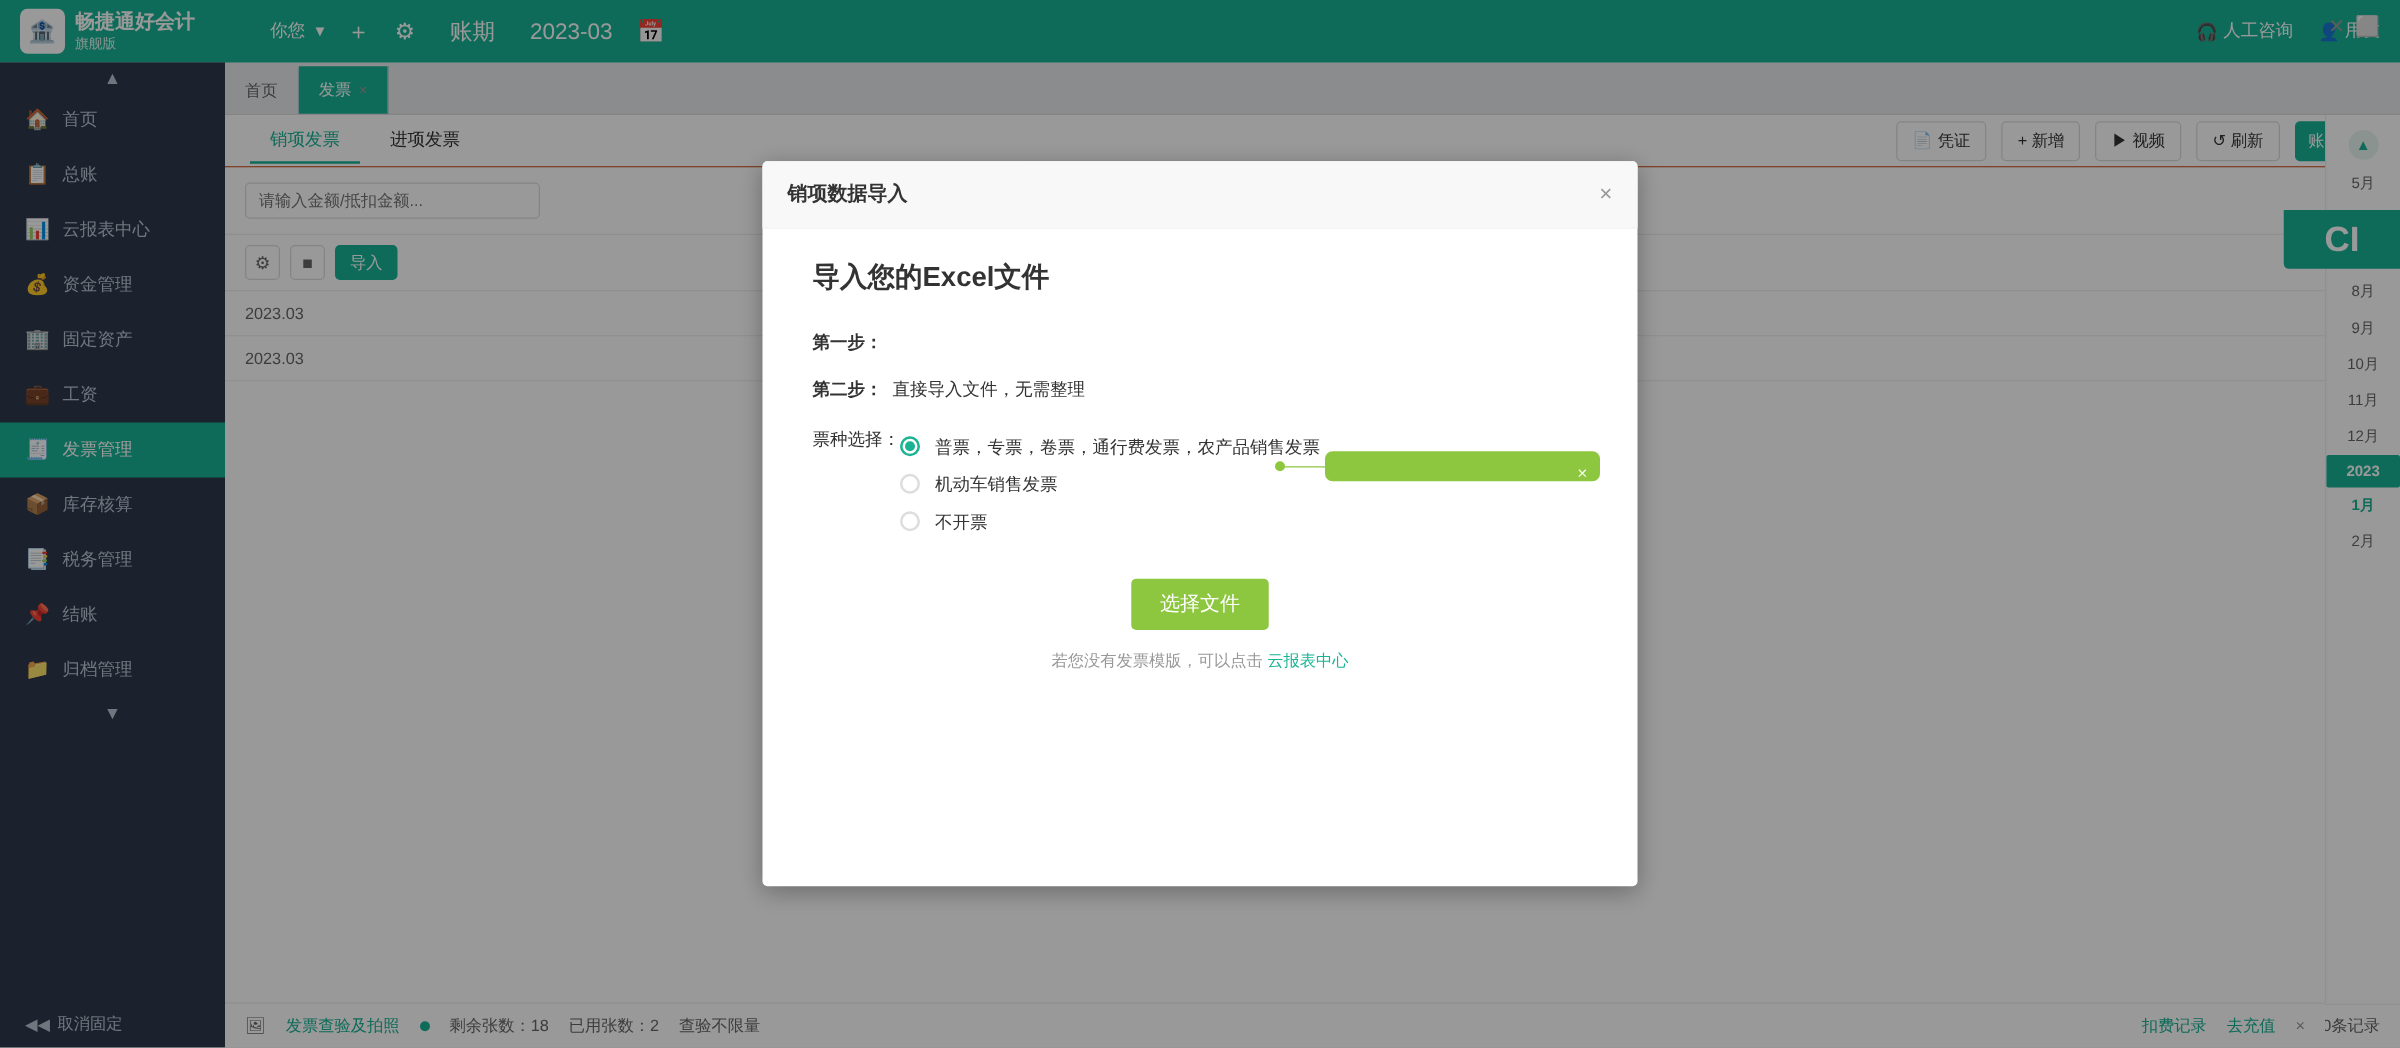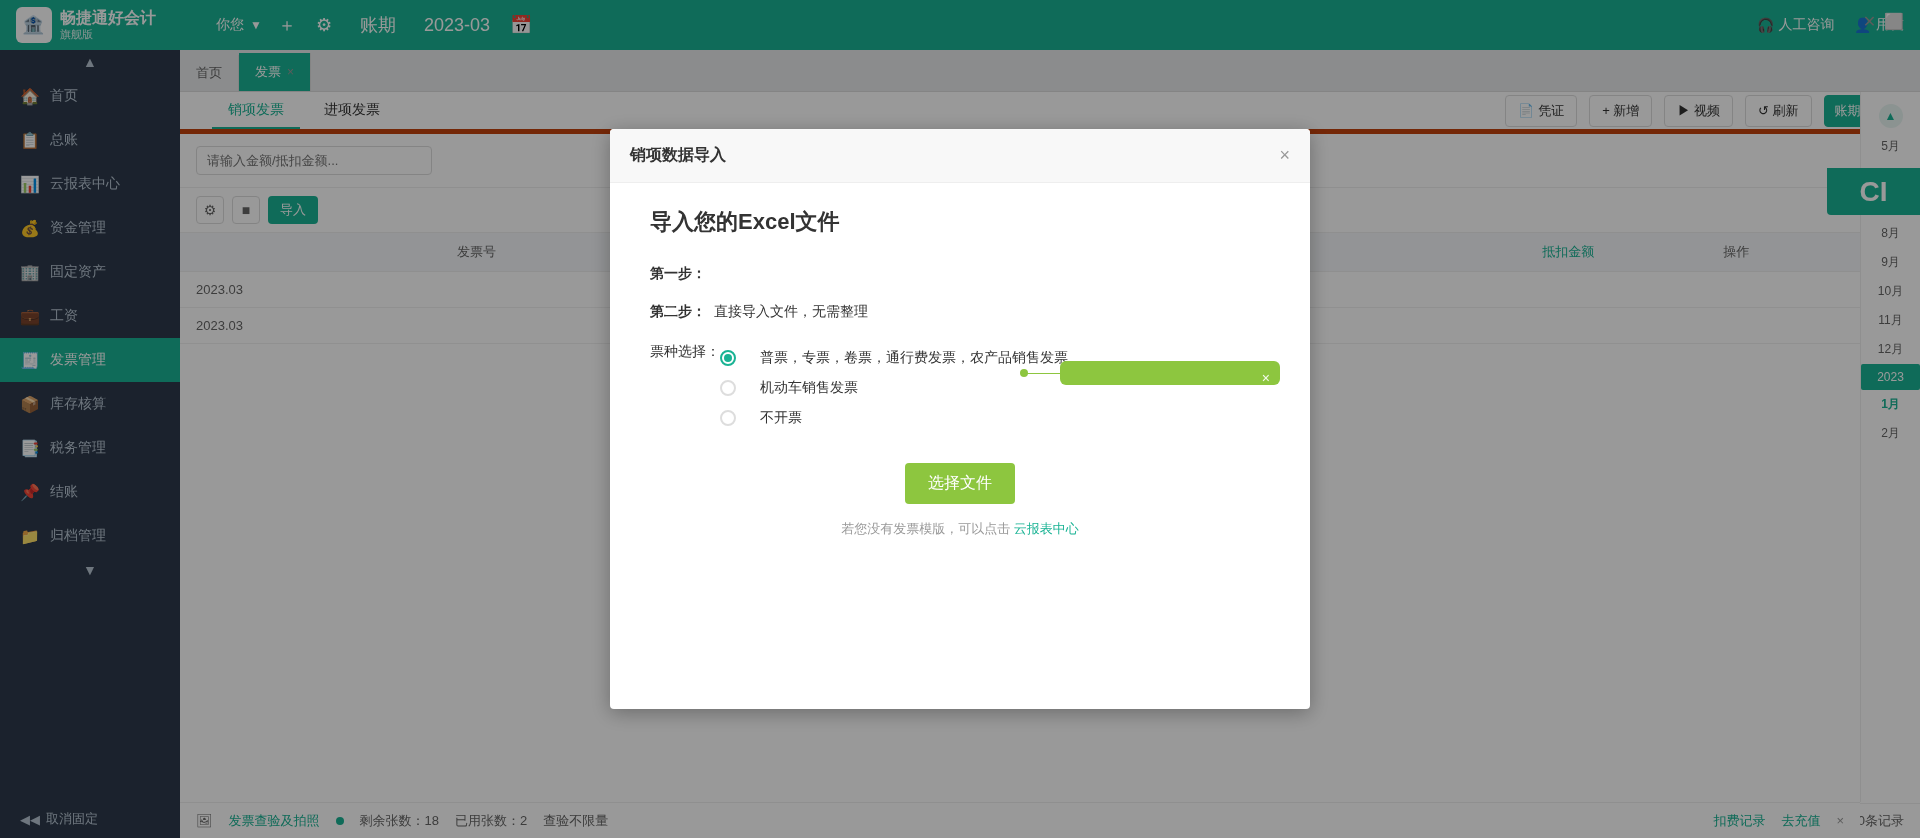--- a/index.html
+++ b/index.html
@@ -110,23 +110,23 @@
     }
     .tab-close { font-size: 12px; color: #999; cursor: pointer; }
 
     
     .page-area { flex: 1; background: white; display: flex; flex-direction: column; position: relative; }
 
     
     .invoice-toolbar {
       height: 42px;
       background: white;
-      border-bottom: 5px solid #c2410c;
+      border-bottom: 1px solid #c2410c;
       display: flex; align-items: center;
-      padding: 0 32px;
+      padding: 0 20px;
       gap: 8px;
     }
     .invoice-tab {
       padding: 8px 16px;
       font-size: 14px;
       cursor: pointer;
       color: #333;
       border-bottom: 2px solid transparent;
     }
     .invoice-tab.active { color: #1ab394; border-bottom: 2px solid #1ab394; }
@@ -199,21 +199,21 @@
     }
     .month-item {
       padding: 6px 0;
       font-size: 12px;
       color: #666;
       cursor: pointer;
       width: 100%;
       text-align: center;
     }
     .month-item.active { color: #1ab394; font-weight: bold; }
-    .month-item.highlight { background: #1ab394; color: white; border-radius: 2px; }
+    .month-item.highlight { background: #1ab394; color: white; border-radius: 2px; font-weight: bold; }
     .right-scroll-up, .right-scroll-down {
       width: 24px; height: 24px;
       background: #e8f5f2;
       border-radius: 50%;
       display: flex; align-items: center; justify-content: center;
       cursor: pointer; font-size: 12px; color: #1ab394; margin: 4px 0;
     }
 
     
     .bottom-status {
@@ -257,21 +257,21 @@
     .modal-body { padding: 24px 40px 30px; }
     .modal-main-title {
       font-size: 22px;
       font-weight: bold;
       color: #333;
       margin-bottom: 28px;
     }
     .step-section { margin-bottom: 20px; }
     .step-link { color: #1ab394; cursor: pointer; text-decoration: none; }
     .radio-group { margin-left: 50px; margin-top: 8px; }
-    .radio-item { display: flex; align-items: center; gap: 24px; margin-bottom: 12px; cursor: pointer; }
+    .radio-item { display: flex; align-items: flex-start; gap: 12px; margin-bottom: 12px; cursor: pointer; }
     .radio-circle {
       width: 16px; height: 16px;
       border-radius: 50%;
       border: 2px solid #ddd;
       display: flex; align-items: center; justify-content: center;
       flex-shrink: 0;
     }
     .radio-circle.checked { border-color: #1ab394; }
     .radio-circle.checked::after {
       content: ''; width: 8px; height: 8px;
@@ -470,31 +470,20 @@
       <div class="filter-bar">
         <input class="filter-input" type="text" placeholder="请输入金额/抵扣金额..." style="">
       </div>
 
       <div class="action-bar">
         <div class="action-btn">⚙</div>
         <div class="action-btn">■</div>
         <div class="import-btn">导入</div>
       </div>
 
-      <div style="display:flex; background:#f5f7fa; border-bottom:1px solid #eee; padding:10px 16px; font-size:13px; color:#666;">
-        <div style="width:80px;"></div>
-        <div style="flex:1;"></div>
-        <div style="flex:2;">发票号</div>
-        <div style="flex:1;"></div>
-        <div style="flex:1;"></div>
-        <div style="flex:1;"></div>
-        <div style="flex:1;"></div>
-        <div style="flex:1; color:#1ab394;">抵扣金额</div>
-        <div style="flex:1;">操作</div>
-      </div>
 
       <div style="display:flex; border-bottom:1px solid #f0f0f0; padding:10px 16px; font-size:13px;">
         <div style="width:80px; color:#666;">2023.03</div>
       </div>
       <div style="display:flex; border-bottom:1px solid #f0f0f0; padding:10px 16px; font-size:13px;">
         <div style="width:80px; color:#666;">2023.03</div>
       </div>
 
       <div style="display:flex; align-items:center; justify-content:flex-end; padding:8px 16px; border-top:1px solid #eee; font-size:13px; color:#666; margin-top:auto;">
         <div class="page-nav">

